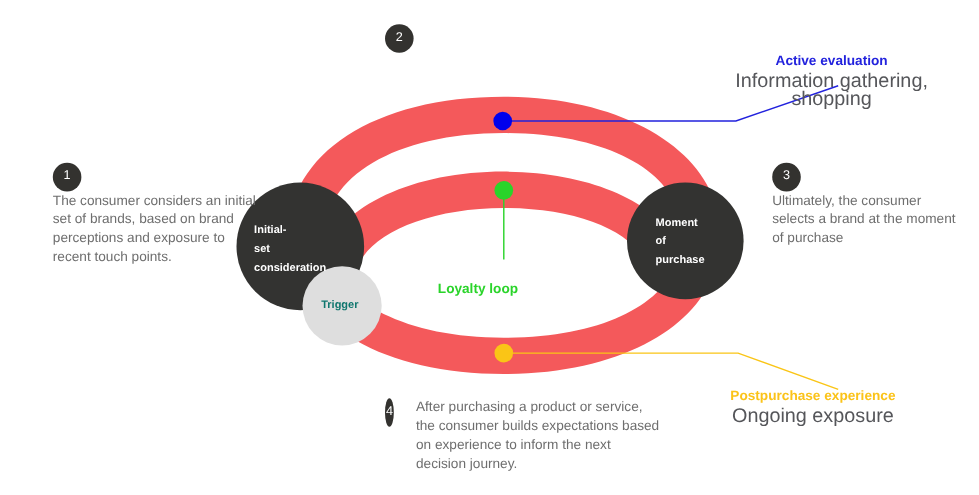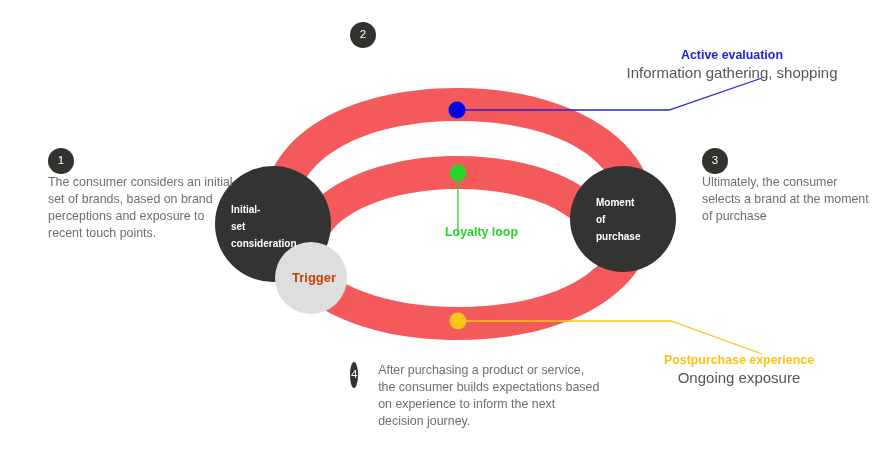--- a/index.html
+++ b/index.html
@@ -66,55 +66,55 @@
   .annot {
     position: absolute;
     text-align: center;
   }
   .annot .head {
     font-size: 12.4px;
     font-weight: bold;
     line-height: 16px;
   }
   .annot .sub {
-    font-size: 15px;
+    font-size: 18px;
     color: #55565a;
     line-height: 16px;
     margin-top: 2px;
   }
-  #annot-active { left: 614px; top: 47px; width: 236px; }
+  #annot-active { left: 638px; top: 47px; width: 236px; }
   #annot-active .head { color: #2222dd; }
   #annot-post { left: 628px; top: 352px; width: 222px; }
   #annot-post .head { color: #fbc319; }
 
   .loyalty-label {
     position: absolute;
     left: 398px;
-    top: 225px;
+    top: 255px;
     width: 120px;
-    text-align: right;
+    text-align: left;
     font-size: 12.4px;
     font-weight: bold;
     color: #2ad42a;
   }
 
   
   .node-label {
     position: absolute;
     color: #ffffff;
     font-size: 10px;
     font-weight: bold;
     line-height: 17px;
   }
   #label-ics { left: 231px; top: 201px; width: 110px; }
   #label-mop { left: 596px; top: 194px; width: 90px; }
   .node-label-dark {
     position: absolute;
-    color: #c2410c;
-    font-size: 13px;
+    color: #0f766e;
+    font-size: 10px;
     font-weight: bold;
     line-height: 16px;
   }
   #label-trigger { left: 292px; top: 270px; width: 80px; }
 </style>
 </head>
 <body>
 
 <div id="stage">
 

